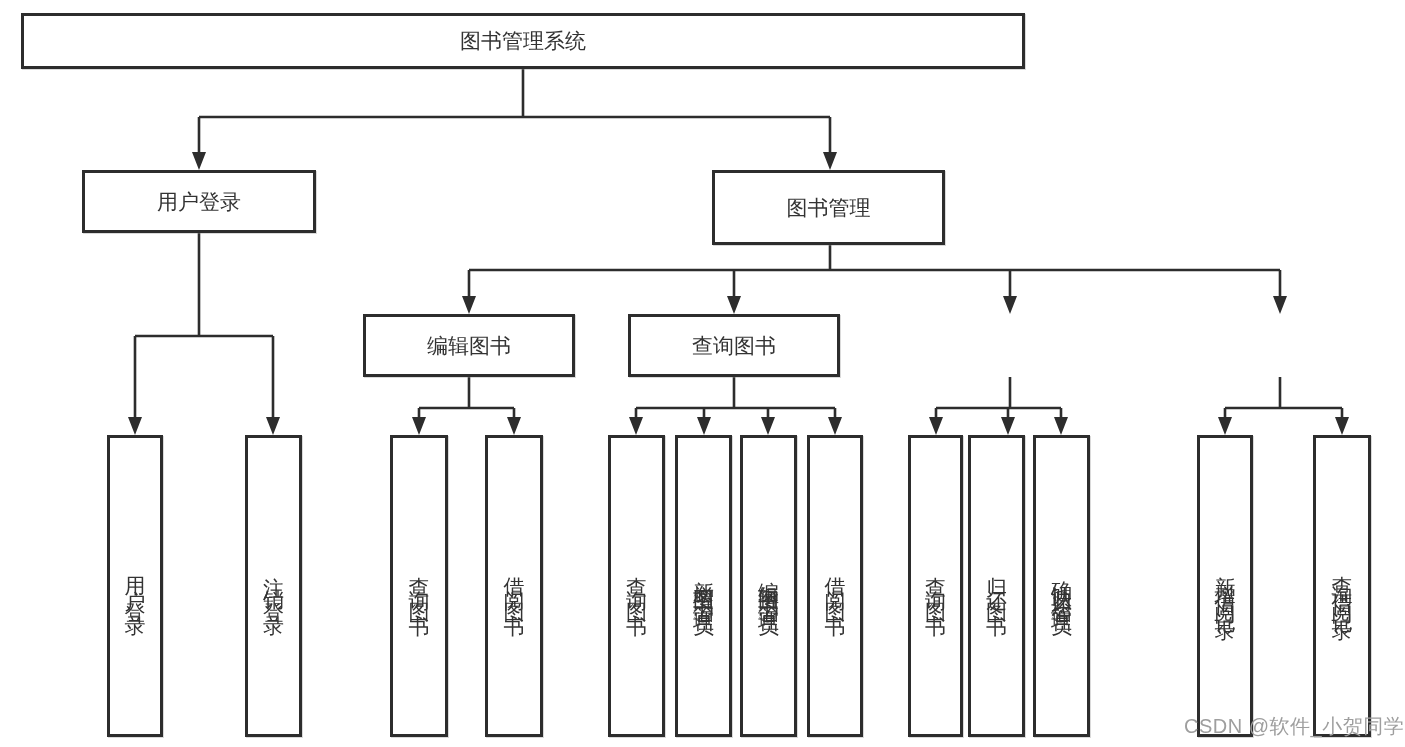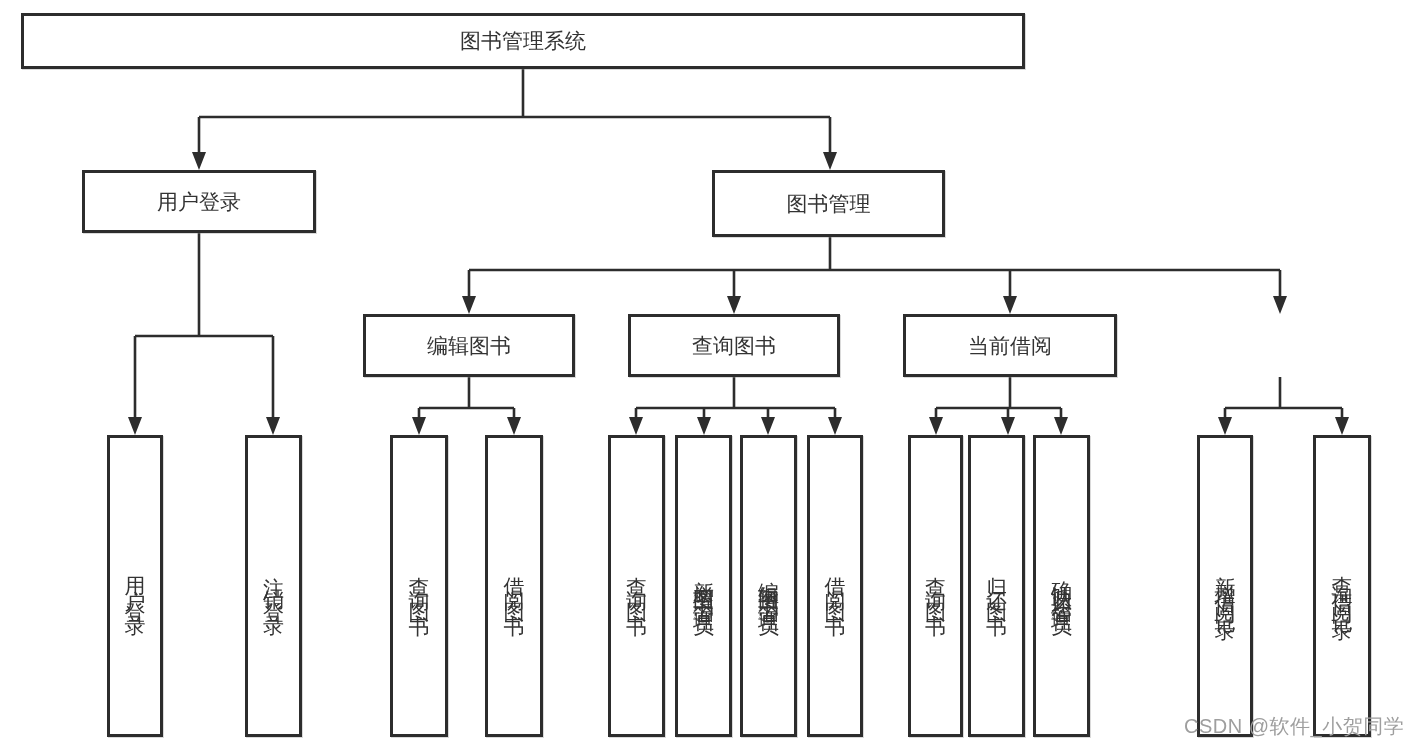--- a/index.html
+++ b/index.html
@@ -50,25 +50,24 @@
          M462 296 L476 296 L469 314 Z M727 296 L741 296 L734 314 Z M1003 296 L1017 296 L1010 314 Z M1273 296 L1287 296 L1280 314 Z
          M412 417 L426 417 L419 435 Z M507 417 L521 417 L514 435 Z
          M629 417 L643 417 L636 435 Z M697 417 L711 417 L704 435 Z M761 417 L775 417 L768 435 Z M828 417 L842 417 L835 435 Z
          M929 417 L943 417 L936 435 Z M1001 417 L1015 417 L1008 435 Z M1054 417 L1068 417 L1061 435 Z
          M1218 417 L1232 417 L1225 435 Z M1335 417 L1349 417 L1342 435 Z"></path>
   </svg>
 
   <div class="box h" style="left:21px;top:13px;width:1004px;height:56px">图书管理系统</div>
 
   <div class="box h" style="left:82px;top:170px;width:234px;height:63px">用户登录</div>
-  <div class="box h" style="left:712px;top:170px;width:233px;height:67px">图书管理</div>
+  <div class="box h" style="left:712px;top:170px;width:233px;height:75px">图书管理</div>
 
   <div class="box h" style="left:363px;top:314px;width:212px;height:63px">编辑图书</div>
   <div class="box h" style="left:628px;top:314px;width:212px;height:63px">查询图书</div>
-  <div class="box h" style="left:903px;top:314px;width:214px;height:63px">当前借阅</div>
 
   <div class="box v v4 leaf" style="left:107px;width:56px">用户登录</div>
   <div class="box v v4 leaf" style="left:245px;width:57px">注销登录</div>
 
   <div class="box v v4 leaf" style="left:390px;width:58px">查询图书</div>
   <div class="box v v4 leaf" style="left:485px;width:58px">借阅图书</div>
 
   <div class="box v v4 leaf" style="left:608px;width:57px">查询图书</div>
   <div class="box v v9 leaf" style="left:675px;width:57px">新增图书（管理员）</div>
   <div class="box v v9 leaf" style="left:740px;width:57px">编辑图书（管理员）</div>

